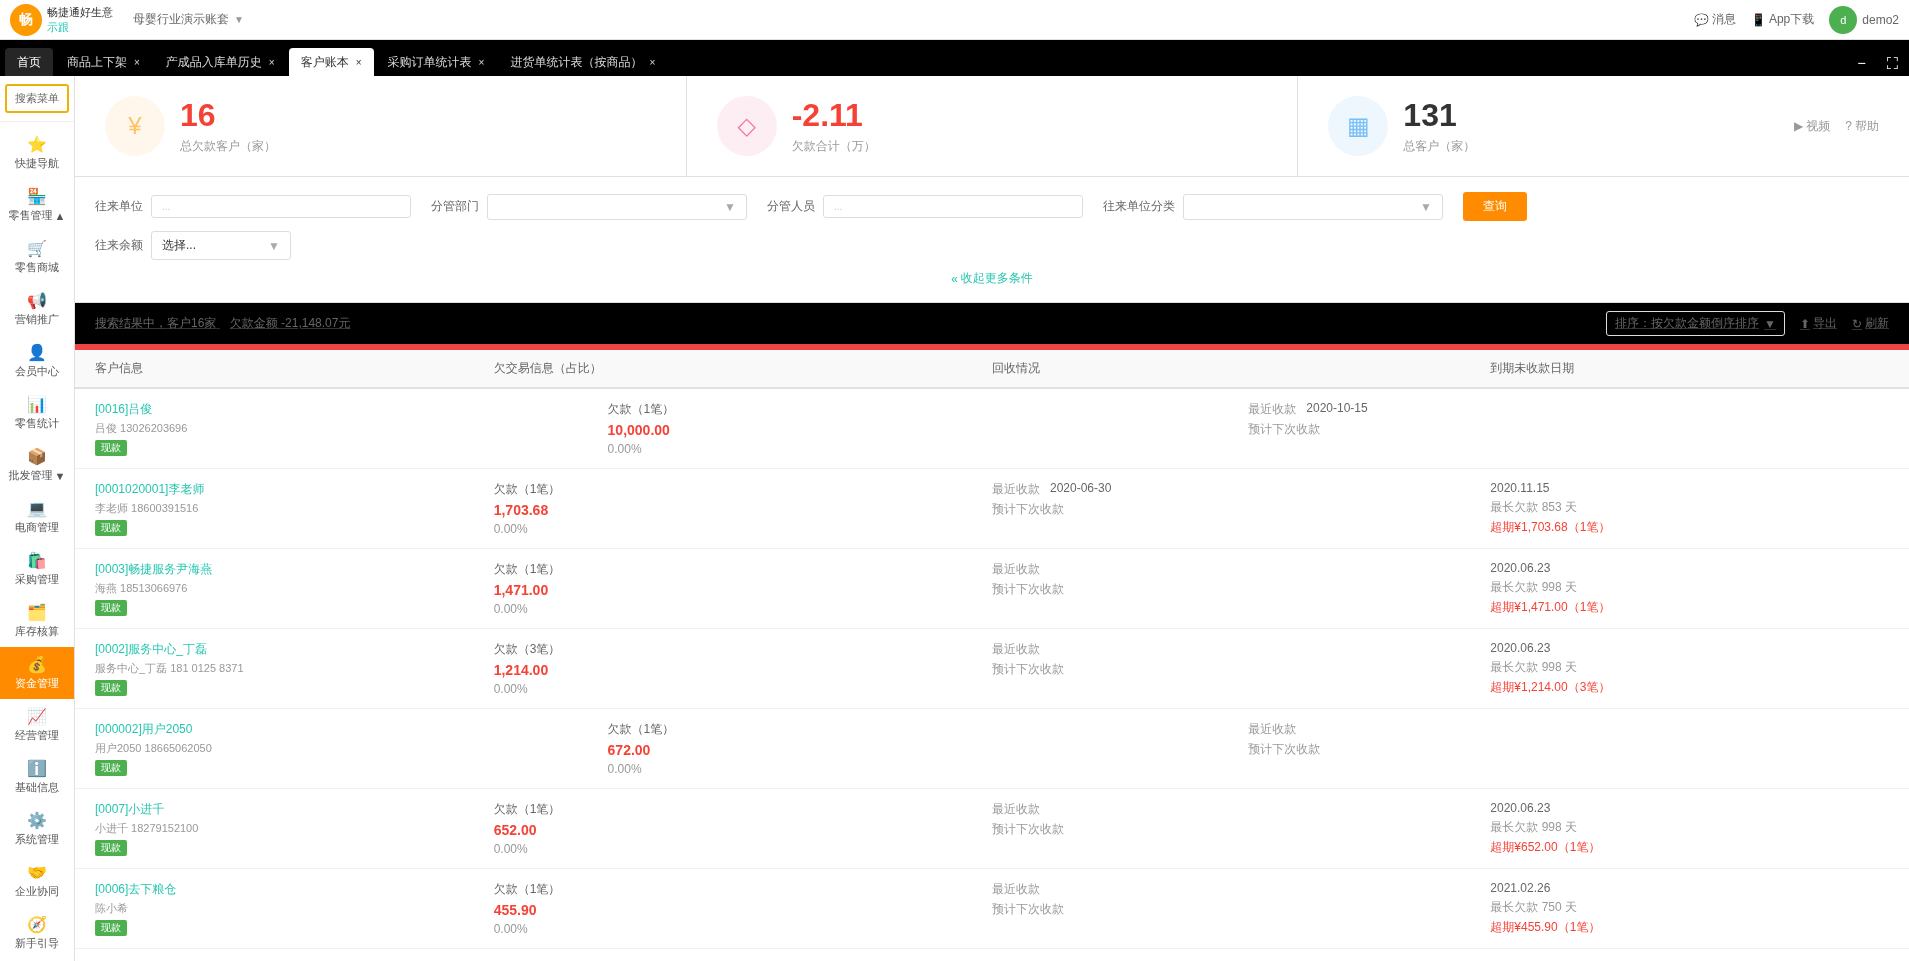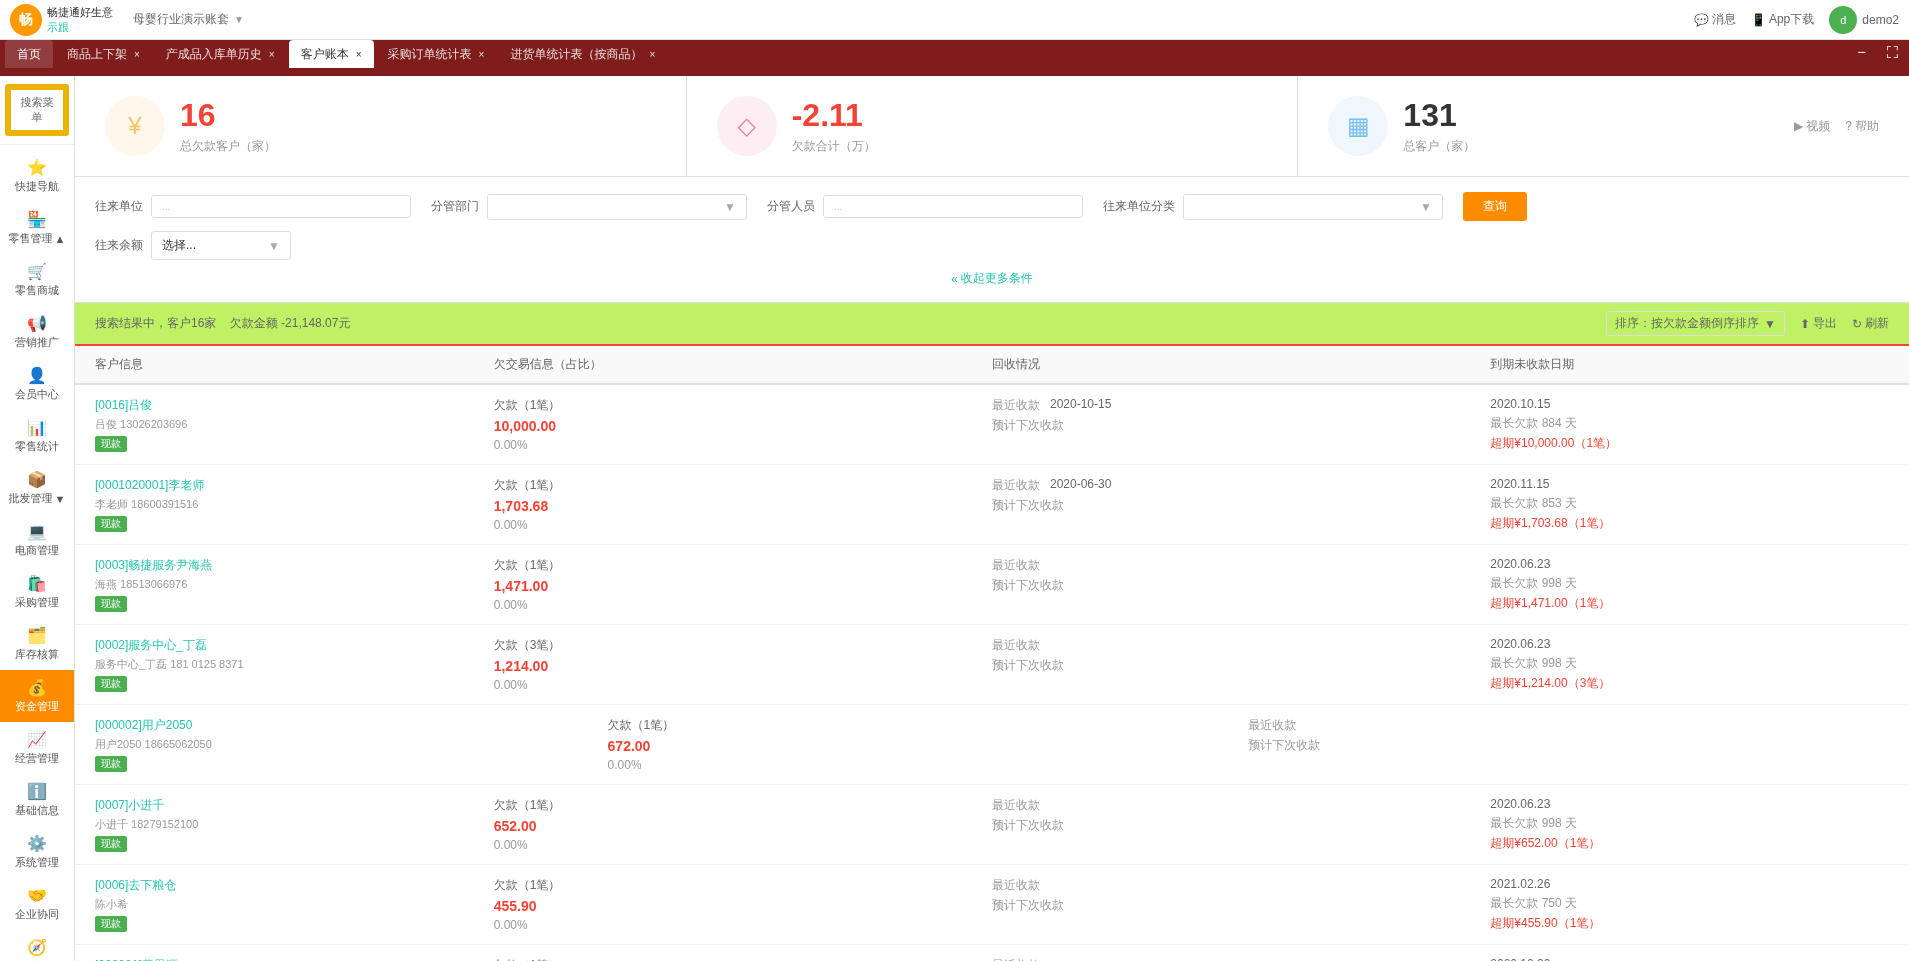--- a/index.html
+++ b/index.html
@@ -9,35 +9,35 @@
     .app-wrapper { display: flex; flex-direction: column; height: 961px; width: 1909px; }
     .top-bar { display: flex; align-items: center; height: 40px; background: #fff; border-bottom: 1px solid #e0e0e0; padding: 0 10px; justify-content: space-between; }
     .top-bar-left { display: flex; align-items: center; gap: 10px; }
     .logo-area { display: flex; align-items: center; gap: 5px; }
     .logo-icon { width: 32px; height: 32px; background: #f90; border-radius: 50%; display: flex; align-items: center; justify-content: center; color: white; font-size: 14px; font-weight: bold; }
     .top-bar-right { display: flex; align-items: center; gap: 15px; font-size: 12px; color: #666; }
     .top-bar-right span { cursor: pointer; display: flex; align-items: center; gap: 3px; }
     .avatar { width: 28px; height: 28px; border-radius: 50%; background: #4caf50; display: flex; align-items: center; justify-content: center; color: white; font-size: 11px; }
 
     
-    .tab-bar { display: flex; align-items: flex-start; background: #7f1d1d; height: 36px; padding: 0 5px; overflow: hidden; }
+    .tab-bar { display: flex; align-items: flex-end; background: #000000; height: 36px; padding: 0 5px; overflow: hidden; }
     .tab-item { display: flex; align-items: center; height: 28px; padding: 0 12px; border-radius: 4px 4px 0 0; font-size: 12px; color: rgba(255,255,255,0.85); cursor: pointer; margin-right: 2px; gap: 5px; white-space: nowrap; }
     .tab-item.active { background: white; color: #333; }
     .tab-item.home { background: rgba(255,255,255,0.15); color: white; }
     .tab-close { font-size: 10px; color: inherit; cursor: pointer; margin-left: 2px; }
     .tab-bar-actions { margin-left: auto; display: flex; align-items: center; gap: 5px; }
     .tab-action-btn { color: white; cursor: pointer; font-size: 16px; padding: 2px 6px; }
 
     
     .main-layout { display: flex; flex: 1; overflow: hidden; }
 
     
     .sidebar { width: 75px; background: #fff; border-right: 1px solid #e0e0e0; display: flex; flex-direction: column; overflow-y: auto; }
     .sidebar-search { padding: 8px 5px; border-bottom: 1px solid #eee; }
-    .sidebar-search-btn { width: 100%; padding: 5px; background: #fff; border: 6px solid #eab308; border-radius: 3px; font-size: 11px; color: #666; cursor: pointer; text-align: center; }
+    .sidebar-search-btn { width: 100%; padding: 5px; background: #fff; border: 2px solid #eab308; border-radius: 3px; font-size: 11px; color: #666; cursor: pointer; text-align: center; }
     .sidebar-section { padding: 5px 0; border-bottom: 1px solid #f0f0f0; }
     .sidebar-item { padding: 8px 5px; text-align: center; cursor: pointer; font-size: 11px; color: #555; }
     .sidebar-item.active { background: #ff8c00; color: white; }
     .sidebar-item .nav-icon { font-size: 16px; display: block; margin-bottom: 2px; }
     .sidebar-item-with-arrow { display: flex; align-items: center; justify-content: center; gap: 2px; }
 
     
     .content-area { flex: 1; overflow-y: auto; background: #f5f5f5; }
 
     
@@ -64,21 +64,21 @@
     .filter-input { border: 1px solid #ddd; border-radius: 3px; padding: 5px 10px; font-size: 12px; width: 180px; display: flex; align-items: center; justify-content: space-between; cursor: pointer; background: white; }
     .filter-input.wide { width: 260px; }
     .filter-input .dots { color: #ccc; font-size: 10px; }
     .filter-select { border: 1px solid #ddd; border-radius: 3px; padding: 5px 10px; font-size: 12px; width: 180px; display: flex; align-items: center; justify-content: space-between; cursor: pointer; background: white; }
     .filter-select.wide { width: 260px; }
     .filter-select .arrow { color: #aaa; }
     .search-btn { background: #ff8c00; color: white; border: none; border-radius: 3px; padding: 6px 20px; font-size: 12px; cursor: pointer; }
     .collapse-btn { color: #26c6b0; font-size: 12px; cursor: pointer; display: flex; align-items: center; gap: 3px; justify-content: center; margin-top: 5px; }
 
     
-    .result-info { background: #bef264; padding: 8px 20px; border-bottom: 2px solid #ef4444; display: flex; align-items: center; justify-content: space-between; }
+    .result-info { background: #000000; padding: 8px 20px; border-bottom: 6px solid #ef4444; display: flex; align-items: center; justify-content: space-between; text-decoration: underline; }
     .result-text { font-size: 12px; color: #666; }
     .result-actions { display: flex; align-items: center; gap: 15px; font-size: 12px; color: #666; }
     .result-actions span { cursor: pointer; display: flex; align-items: center; gap: 3px; }
     .sort-select { border: 1px solid #ddd; border-radius: 3px; padding: 3px 8px; font-size: 12px; cursor: pointer; display: flex; align-items: center; gap: 5px; }
 
     
     .data-table-wrapper { background: white; margin: 0; }
     .table-header-row { display: flex; background: #f9f9f9; border-bottom: 2px solid #e0e0e0; padding: 10px 20px; }
     .col-header { font-size: 12px; color: #666; font-weight: normal; }
     .col-customer { flex: 2; }
@@ -384,25 +384,20 @@
             <div class="debt-amount">10,000.00</div>
             <div class="debt-percent">0.00%</div>
           </div>
           <div class="collection-info col-collection">
             <div class="collection-row">
               <span class="collection-label">最近收款</span>
               <span class="collection-date">2020-10-15</span>
             </div>
             <div class="collection-next">预计下次收款</div>
           </div>
-          <div class="overdue-info col-overdue">
-            <div class="overdue-date">2020.10.15</div>
-            <div class="overdue-days">最长欠款 884 天</div>
-            <div class="overdue-amount">超期¥10,000.00（1笔）</div>
-          </div>
         </div>
 
         <div class="table-row">
           <div class="customer-info col-customer">
             <div class="customer-name">[0001020001]李老师</div>
             <div class="customer-phone">李老师  18600391516</div>
             <span class="customer-tag">现款</span>
           </div>
           <div class="debt-info col-debt">
             <div class="debt-count">欠款（1笔）</div>

